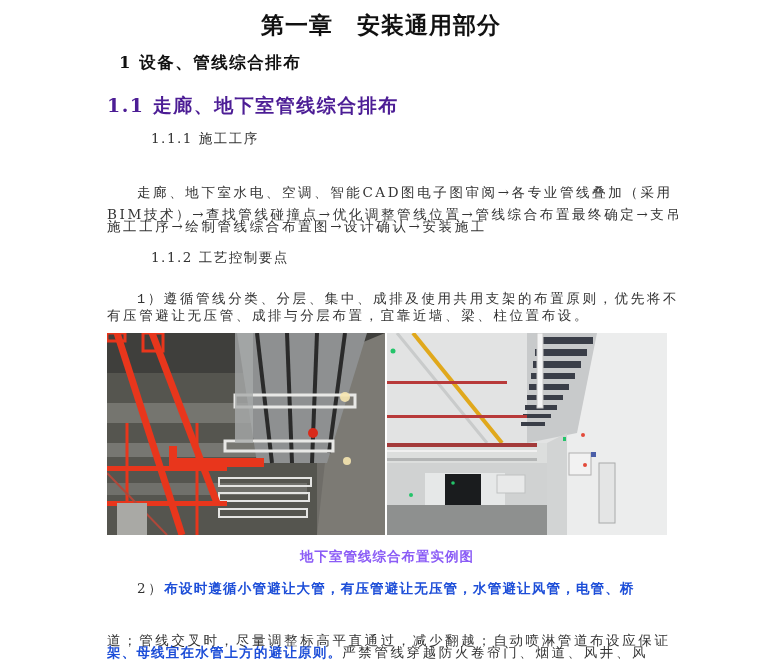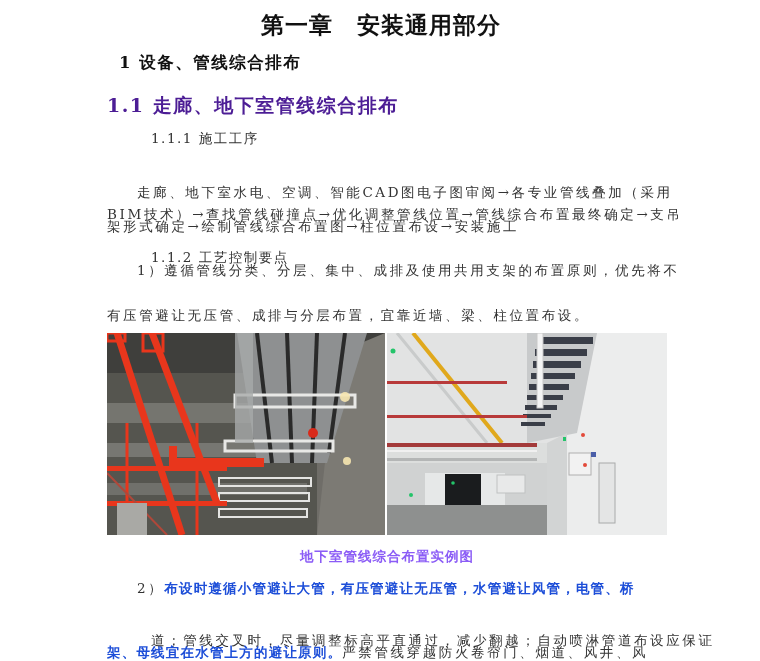--- a/index.html
+++ b/index.html
@@ -115,24 +115,24 @@
 <body>
 
 <div class="page">
   <div class="chapter-title">第一章　安装通用部分</div>
   <div class="h1">1 设备、管线综合排布</div>
   <div class="h2">1.1 走廊、地下室管线综合排布</div>
 
   <div class="h3" style="top:130px;">1.1.1 施工工序</div>
   <div class="p-line indent" style="top:160px;margin-top:24px;">走廊、地下室水电、空调、智能CAD图电子图审阅→各专业管线叠加（采用</div>
   <div class="p-line" style="top:206px;">BIM技术）→查找管线碰撞点→优化调整管线位置→管线综合布置最终确定→支吊</div>
-  <div class="p-line" style="top:218px;">架形式确定→绘制管线综合布置图→柱位置布设→安装施工</div>
+  <div class="p-line" style="top:218px;">施工工序→绘制管线综合布置图→设计确认→安装施工</div>
 
   <div class="h3" style="top:249px;text-align:center;">1.1.2 工艺控制要点</div>
-  <div class="p-line indent" style="top:262px;">1）遵循管线分类、分层、集中、成排及使用共用支架的布置原则，优先将不</div>
+  <div class="p-line indent" style="top:290px;font-family:Liberation Mono, monospace;">1）遵循管线分类、分层、集中、成排及使用共用支架的布置原则，优先将不</div>
   <div class="p-line" style="top:307px;">有压管避让无压管、成排与分层布置，宜靠近墙、梁、柱位置布设。</div>
 </div>
 
 <div class="figure">
   <div class="photo photo-left">
     <svg width="278" height="202" viewBox="0 0 278 202">
       <rect width="278" height="202" fill="#55554f"></rect>
       <rect x="0" y="0" width="278" height="40" fill="#3f3f3c"></rect>
       <rect x="0" y="70" width="278" height="20" fill="#8a8a86" opacity="0.6"></rect>
       <rect x="0" y="110" width="278" height="14" fill="#9a9a95" opacity="0.5"></rect>
@@ -213,14 +213,14 @@
 
 <div class="caption">地下室管线综合布置实例图</div>
 
 <div class="page">
   <div class="p-line indent" style="top:580px;">
     <span>2）</span><span class="bold-run">布设时遵循小管避让大管，有压管避让无压管，水管避让风管，电管、桥</span>
   </div>
   <div class="p-line" style="top:644px;">
     <span class="bold-run">架、母线宜在水管上方的避让原则。</span><span>严禁管线穿越防火卷帘门、烟道、风井、风</span>
   </div>
-  <div class="p-line" style="top:632px;margin-left:44px;">道；管线交叉时，尽量调整标高平直通过，减少翻越；自动喷淋管道布设应保证</div>
+  <div class="p-line" style="top:632px;">道；管线交叉时，尽量调整标高平直通过，减少翻越；自动喷淋管道布设应保证</div>
 </div>
 
 </body></html>

